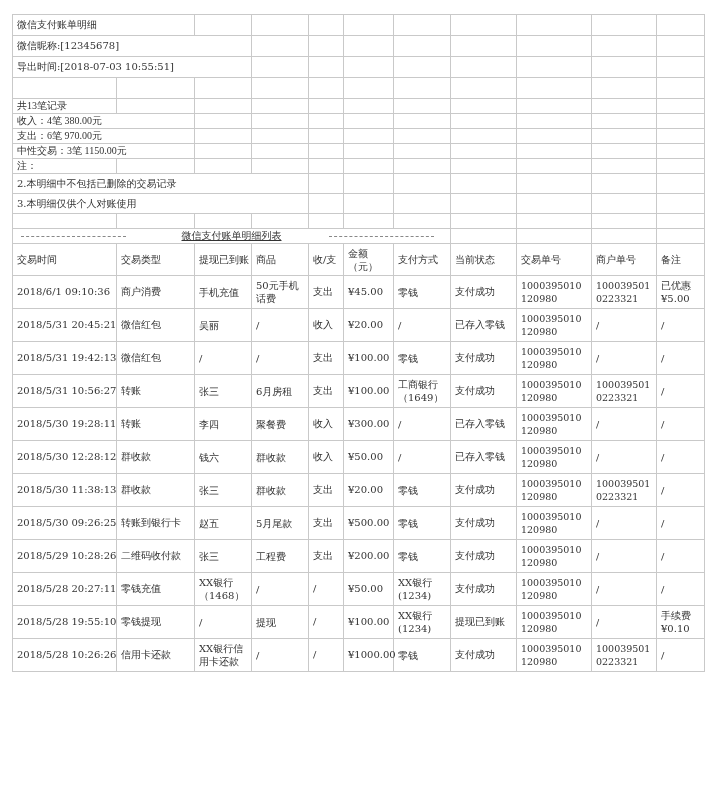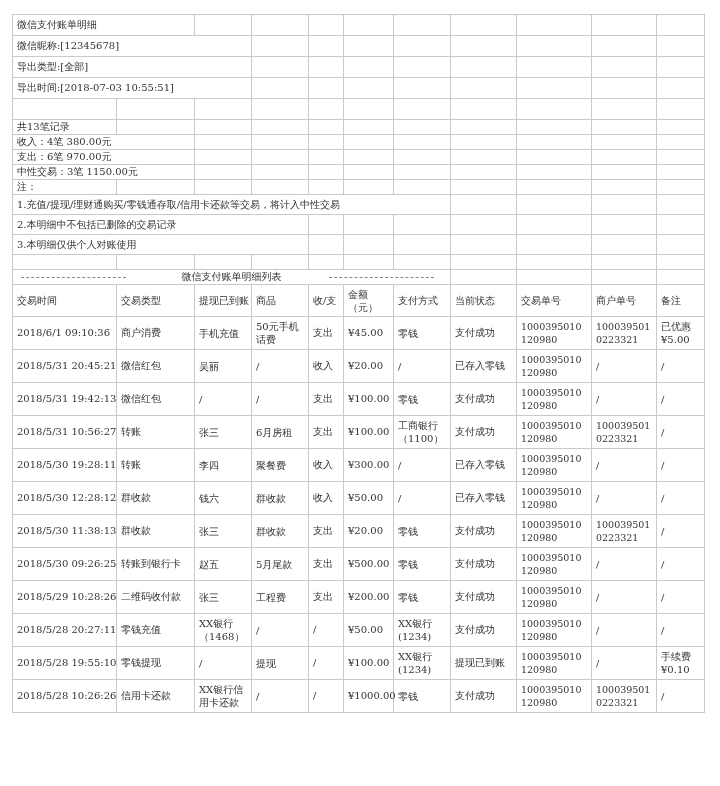--- a/index.html
+++ b/index.html
@@ -3,28 +3,28 @@
 <meta charset="utf-8">
 <style>
   html, body { margin: 0; padding: 0; background: #ffffff; }
   body { width: 720px; height: 786px; position: relative; overflow: hidden;
          font-family: "DejaVu Serif", "Liberation Serif", serif; color: #2a2a2a; }
   .sheet { position: absolute; left: 12px; top: 14px; width: 692px; }
   table { border-collapse: collapse; table-layout: fixed; width: 692px; padding-left: 22px; }
   td { border: 1px solid #c9c9c9; padding: 0 4px; font-size: 10px; line-height: 12px;
        vertical-align: middle; white-space: nowrap; overflow: visible; color: #333; }
   tr.meta td { height: 20px; }
-  tr.sum td { height: 14px; font-size: 10px; }
+  tr.sum td { height: 14px; font-size: 10px; font-family: Liberation Serif, serif; }
   tr.note td { height: 19px; }
   tr.blank td { height: 14px; }
   tr.title td { height: 14px; }
   tr.hdr td { height: 31px; font-size: 10px; }
   tr.row td { height: 32px; }
   td.wrap { white-space: normal; line-height: 13px; }
-  .dash-title { position: relative; text-align: center; font-size: 10px; }
+  .dash-title { position: relative; text-align: center; font-size: 10px; text-decoration: underline; }
   .dash-title .line { position: absolute; top: 7px; height: 0; border-top: 1px dashed #888; }
   .dash-title .txt { background: #fff; padding: 0 3px; position: relative; }
   td.span { border-right-color: transparent; }
 </style>
 </head>
 <body>
 
 <div class="sheet">
 <table>
   <colgroup>
@@ -61,43 +61,31 @@
           <td></td>
           <td></td>
           <td></td>
           <td></td>
           <td></td>
           <td></td>
           <td></td>
           <td></td>
     </tr>
     <tr class="meta">
-      <td class="span" colspan="2">导出类型:[全部]</td>
-      <td></td>
-          <td></td>
+      <td colspan="3">导出时间:[2018-07-03 10:55:51]</td>
+      <td></td>
           <td></td>
           <td></td>
           <td></td>
           <td></td>
           <td></td>
           <td></td>
           <td></td>
     </tr>
     <tr class="meta">
-      <td colspan="3">导出时间:[2018-07-03 10:55:51]</td>
-      <td></td>
-          <td></td>
-          <td></td>
-          <td></td>
-          <td></td>
-          <td></td>
-          <td></td>
-          <td></td>
-    </tr>
-    <tr class="meta">
           <td></td>
           <td></td>
           <td></td>
           <td></td>
           <td></td>
           <td></td>
           <td></td>
           <td></td>
           <td></td>
           <td></td>
@@ -155,27 +143,20 @@
     </tr>
     <tr class="sum">
       <td>注：</td>
       <td></td>
           <td></td>
           <td></td>
           <td></td>
           <td></td>
           <td></td>
           <td></td>
-          <td></td>
-          <td></td>
-          <td></td>
-    </tr>
-    <tr class="note">
-      <td colspan="7">1.充值/提现/理财通购买/零钱通存取/信用卡还款等交易，将计入中性交易</td>
-      <td></td>
           <td></td>
           <td></td>
           <td></td>
     </tr>
     <tr class="note">
       <td colspan="4">2.本明细中不包括已删除的交易记录</td>
       <td></td>
           <td></td>
           <td></td>
           <td></td>
@@ -273,21 +254,21 @@
           <td class="wrap" style="word-break: break-all; font-size: 9.5px;">/</td>
           <td class="wrap">/</td>
         </tr>
         <tr class="row">
           <td>2018/5/31 10:56:27</td>
           <td>转账</td>
           <td class="wrap">张三</td>
           <td class="wrap">6月房租</td>
           <td>支出</td>
           <td>¥100.00</td>
-          <td class="wrap">工商银行（1100）</td>
+          <td class="wrap">工商银行（1649）</td>
           <td>支付成功</td>
           <td class="wrap" style="word-break: break-all; font-size: 9.5px;">1000395010120980</td>
           <td class="wrap" style="word-break: break-all; font-size: 9.5px;">1000395010223321</td>
           <td class="wrap">/</td>
         </tr>
         <tr class="row">
           <td>2018/5/30 19:28:11</td>
           <td>转账</td>
           <td class="wrap">李四</td>
           <td class="wrap">聚餐费</td>

